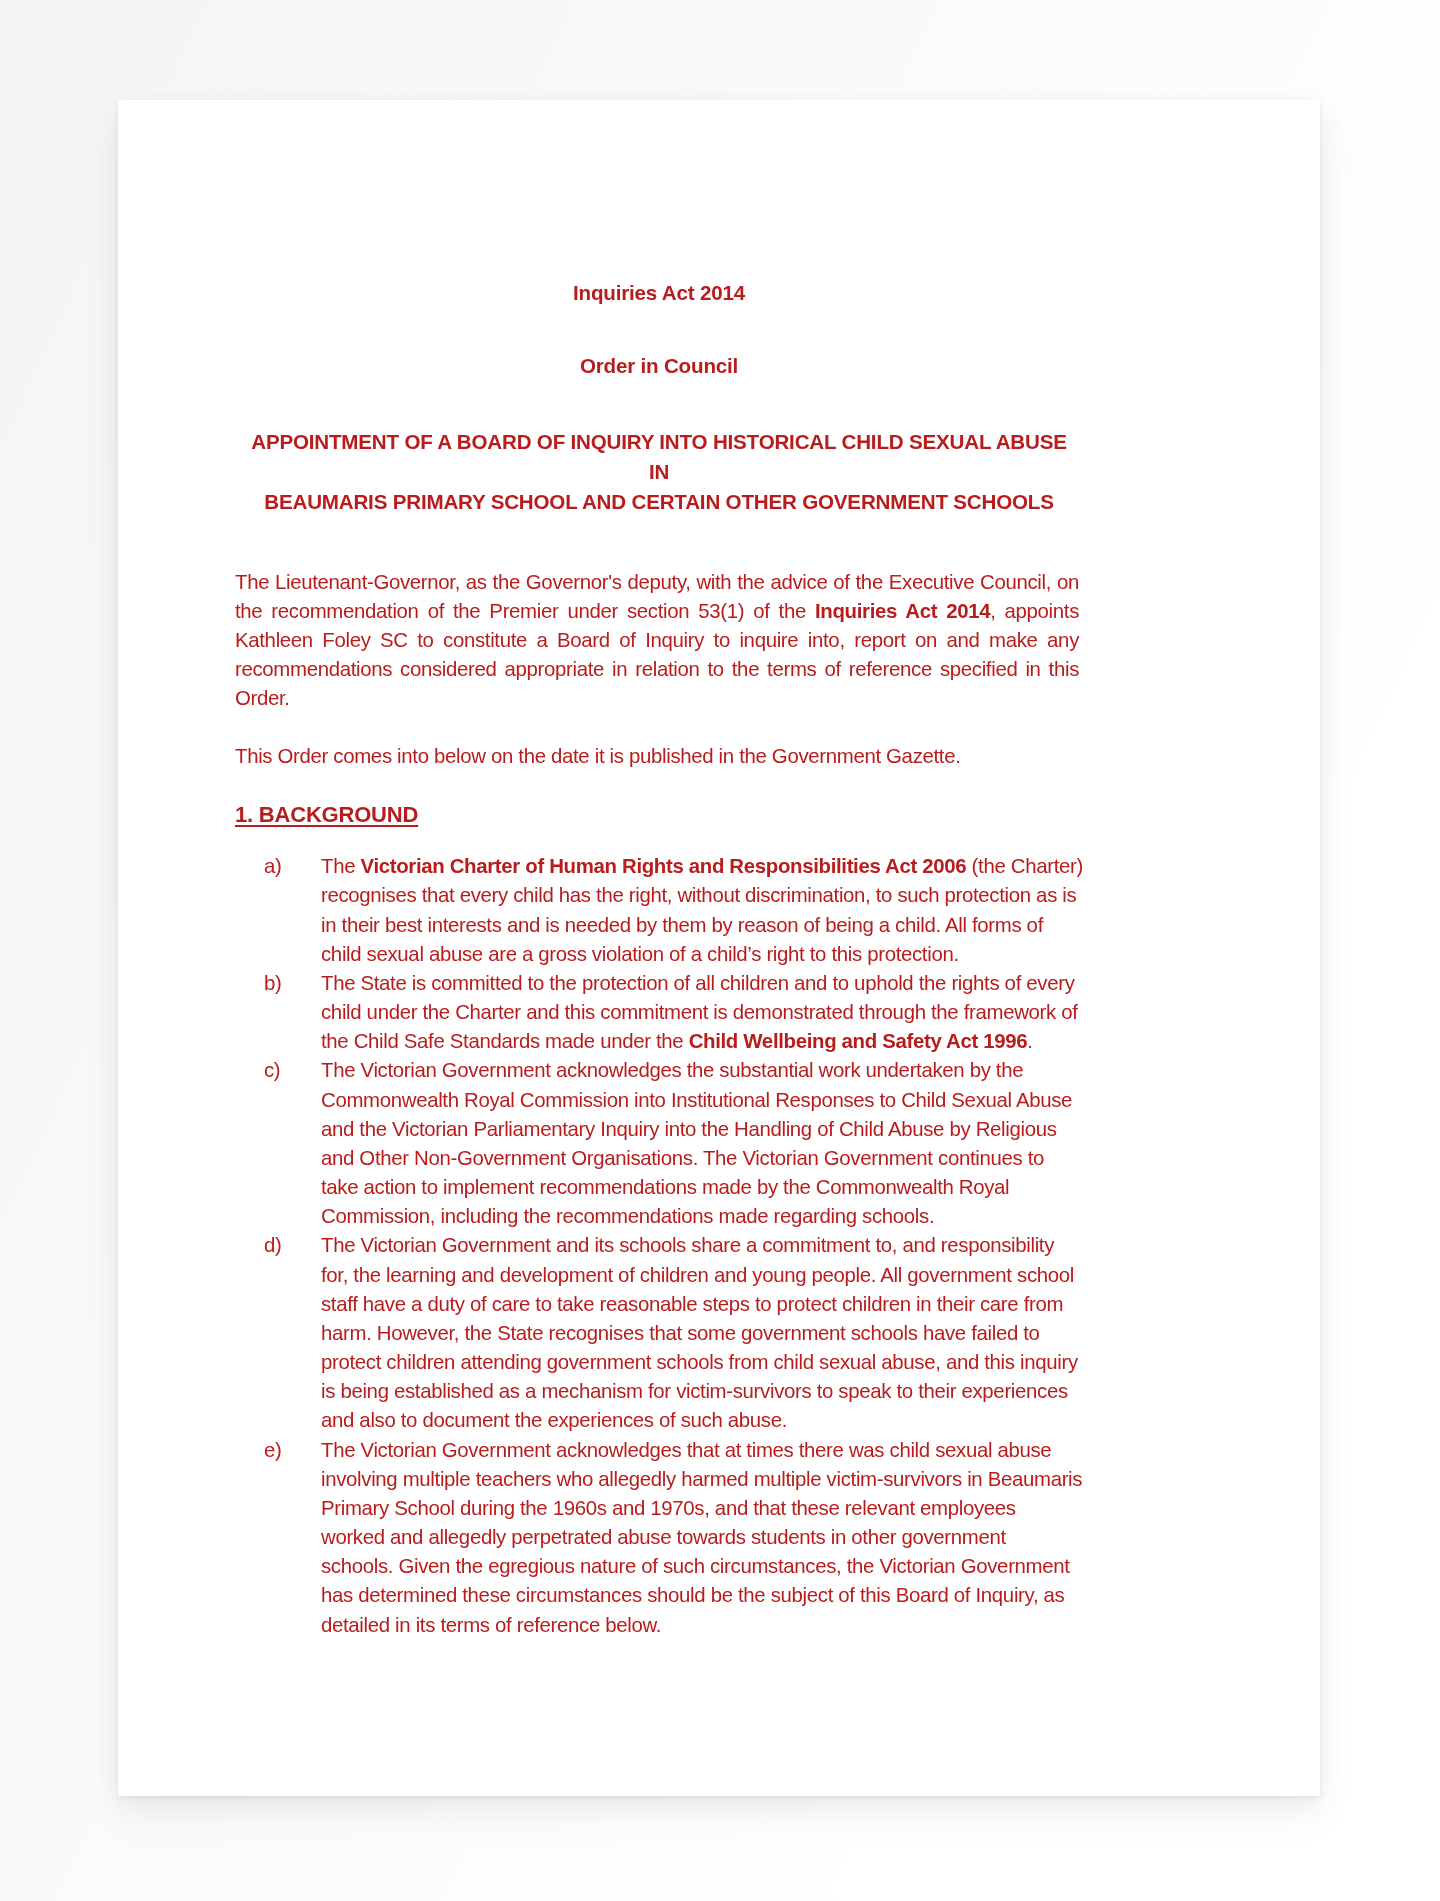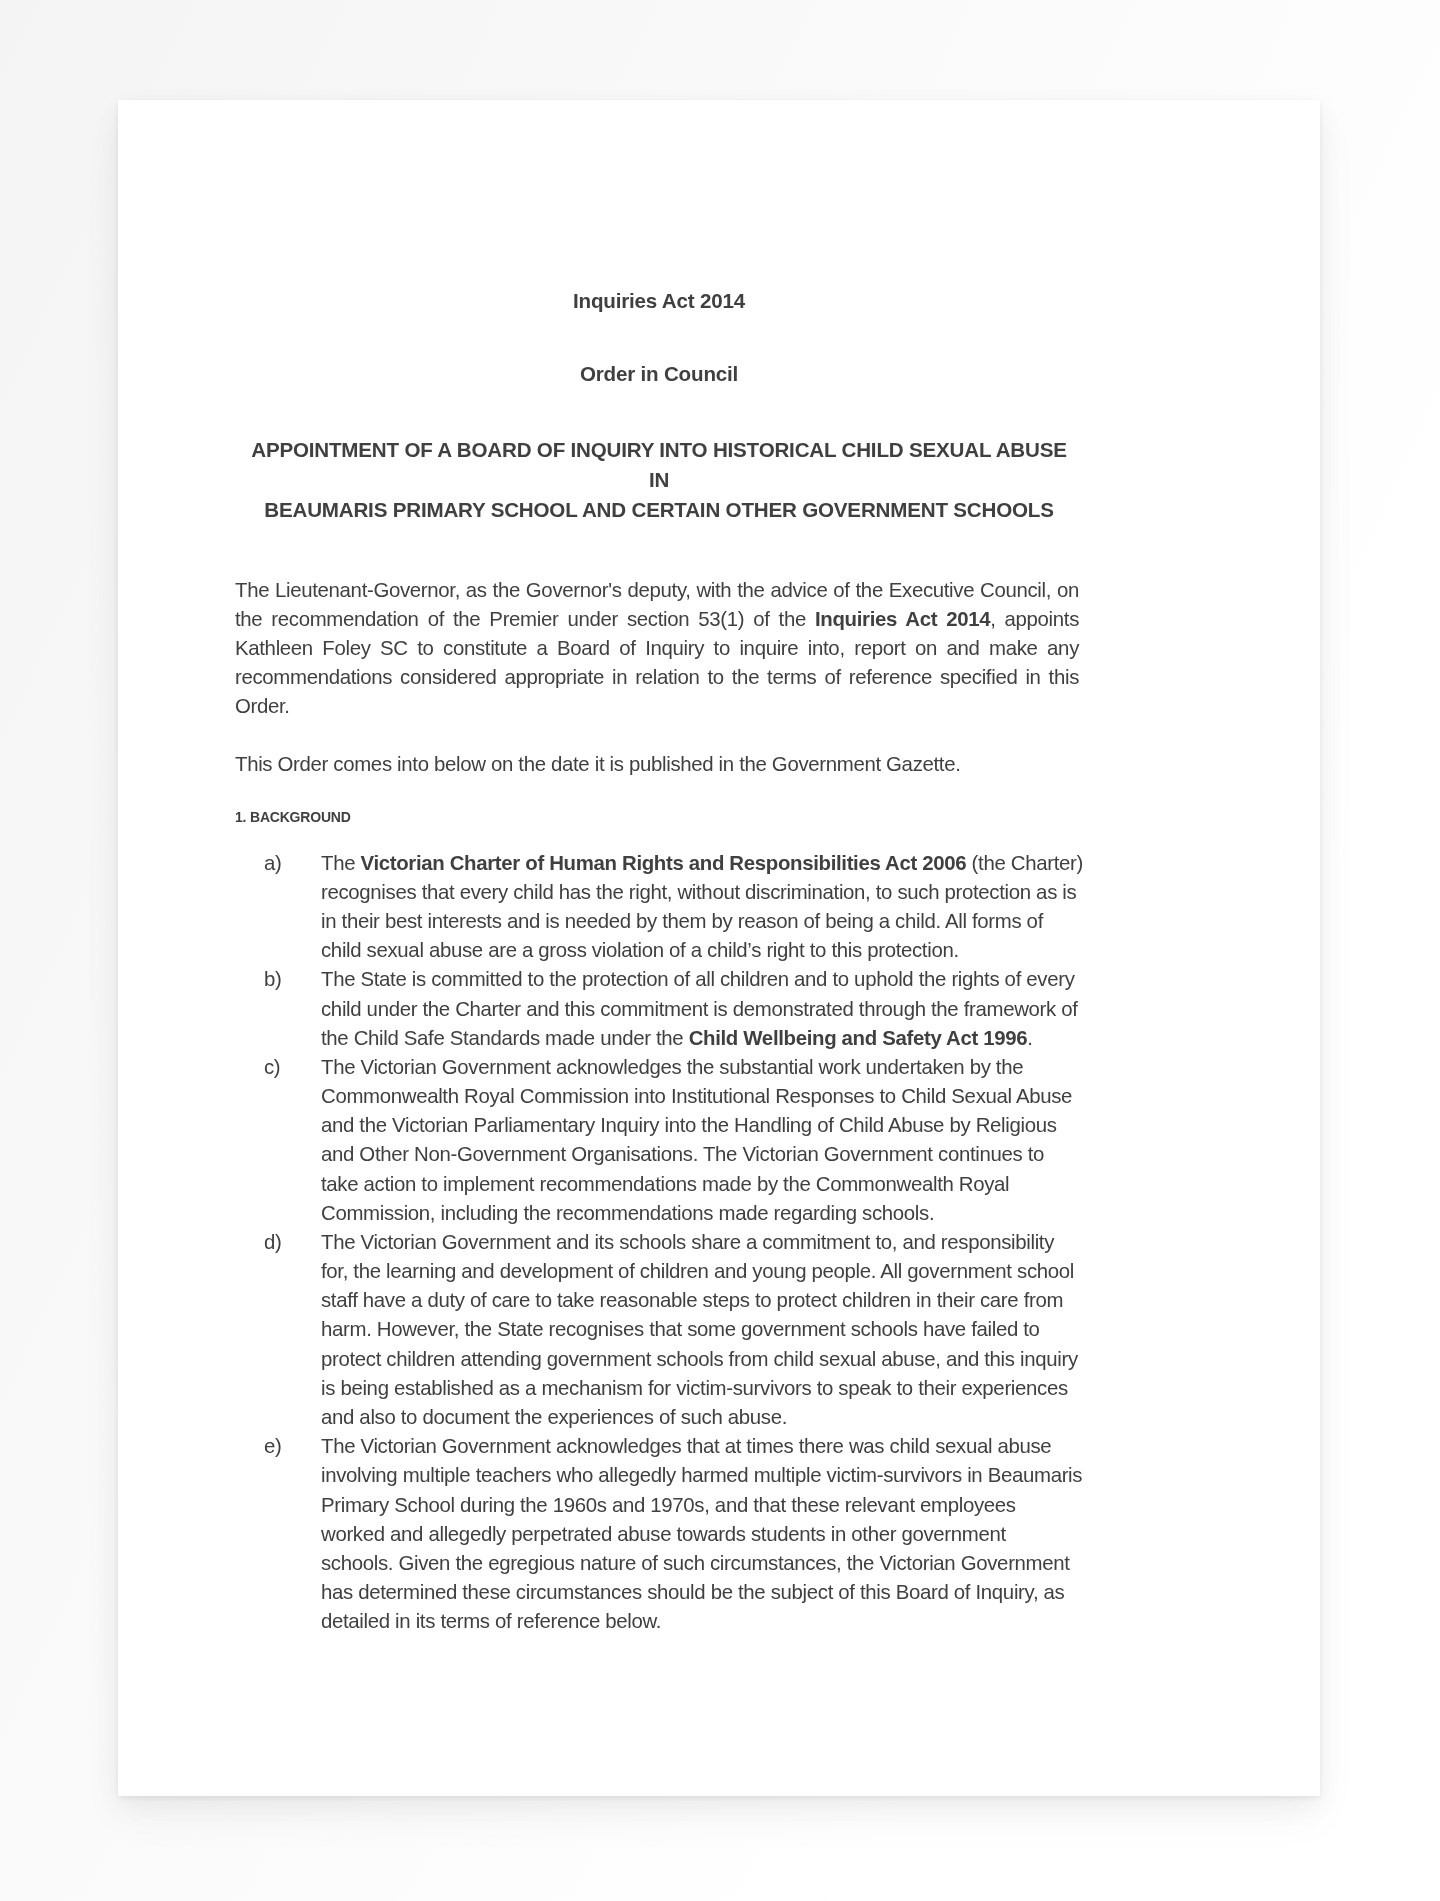--- a/index.html
+++ b/index.html
@@ -44,23 +44,23 @@
     box-shadow:
       0 2px 5px rgba(0,0,0,0.07),
       0 10px 26px rgba(0,0,0,0.055),
       0 22px 46px rgba(0,0,0,0.035);
   }
 
   
   .content {
     position: absolute;
     left: 117px;
-    top: 186px;
+    top: 178px;
     width: 848px;
-    color: #404040;
+    color: #b91c1c;
     font-size: 20.4px;
     line-height: 1.43;
     letter-spacing: -0.33px;
   }
 
   .heading-center {
     text-align: center;
     font-weight: bold;
     letter-spacing: -0.2px;
   }
@@ -88,22 +88,23 @@
   }
   p.plain {
     text-align: left;
   }
   .gap-after-plain {
     margin-bottom: 26px;
   }
 
   h2.section-heading {
     margin: 0 0 22px 0;
-    font-size: 14px;
+    font-size: 22px;
     font-weight: bold;
+    text-decoration: underline;
     text-underline-offset: 3px;
     letter-spacing: -0.2px;
   }
 
   
   ol.lettered {
     list-style: none;
     margin: 0;
     padding: 0;
   }

